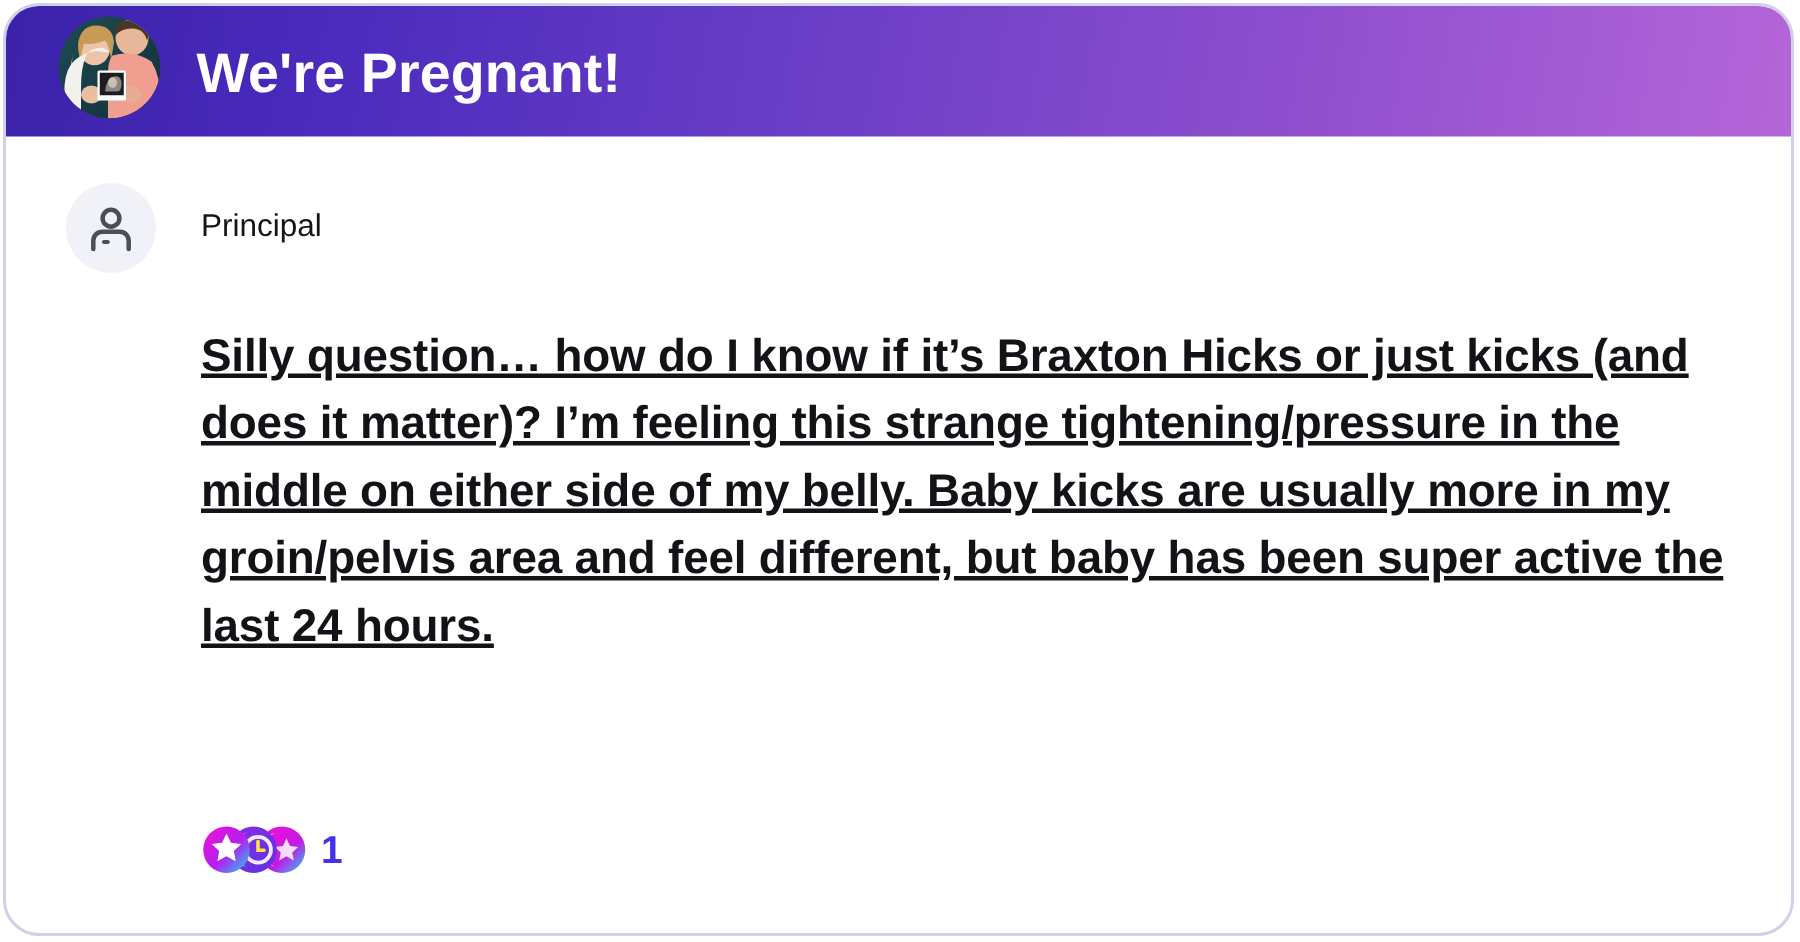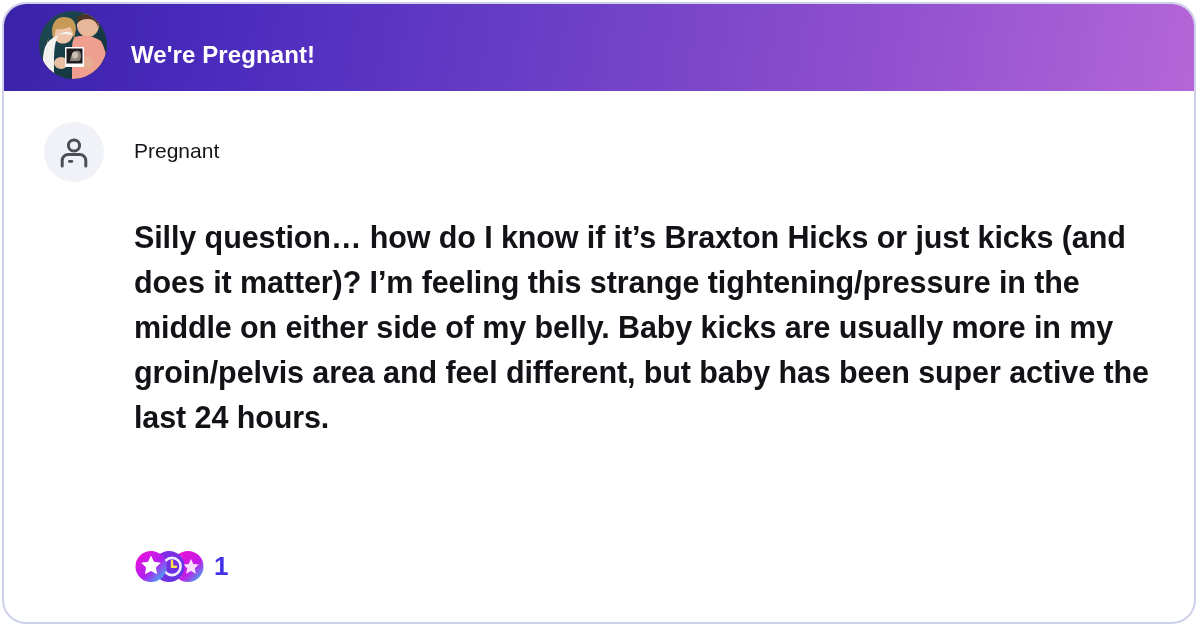--- a/index.html
+++ b/index.html
@@ -59,26 +59,25 @@
     border-radius: 50%;
     overflow: hidden;
     background: #2f3f55;
   }
   .group-avatar svg { display: block; }
 
   .group-title {
     position: absolute;
     left: 129px;
     top: 26px;
-    font-size: 24px;
+    font-size: 37px;
     font-weight: bold;
     color: #ffffff;
     letter-spacing: 0.1px;
     white-space: nowrap;
-    margin-top: 13px;
   }
 
   
   .author-row {
     position: absolute;
     left: 0;
     top: 118px;
     width: 100%;
     height: 60px;
   }
@@ -110,20 +109,21 @@
   .post-body {
     position: absolute;
     left: 130px;
     top: 211px;
     width: 1020px;
     font-size: 30.5px;
     font-weight: bold;
     line-height: 45px;
     color: #121317;
     letter-spacing: -0.1px;
+    text-decoration: underline;
   }
 
   
   .reactions {
     position: absolute;
     left: 131px;
     top: 544px;
     height: 36px;
     display: flex;
     align-items: center;
@@ -201,21 +201,21 @@
     </div>
 
     <div class="author-row">
       <div class="author-avatar">
         <svg width="32" height="32" viewBox="0 0 32 32">
           <circle cx="16" cy="9.5" r="5.6" fill="none" stroke="#4b4d57" stroke-width="3"></circle>
           <path d="M4.2 30 v-5.5 a6 6 0 0 1 6 -6 h11.6 a6 6 0 0 1 6 6 V30" fill="none" stroke="#4b4d57" stroke-width="3" stroke-linecap="round"></path>
           <rect x="10" y="24" width="5.2" height="2.7" rx="1.3" fill="#4b4d57"></rect>
         </svg>
       </div>
-      <div class="author-name">Pregnant</div>
+      <div class="author-name">Principal</div>
     </div>
 
     <div class="post-body">Silly question… how do I know if it’s Braxton Hicks or just kicks (and does it matter)?  I’m feeling this strange tightening/pressure in the middle on either side of my belly.  Baby kicks are usually more in my groin/pelvis area and feel different, but baby has been super active the last 24 hours.</div>
 
     <div class="reactions">
       <div class="reaction-stack">
         <svg width="70" height="33" viewBox="0 0 70 33">
           <defs>
             <linearGradient id="rg1" x1="0" y1="0" x2="1" y2="1">
               <stop offset="0%" stop-color="#f211d6"></stop>

